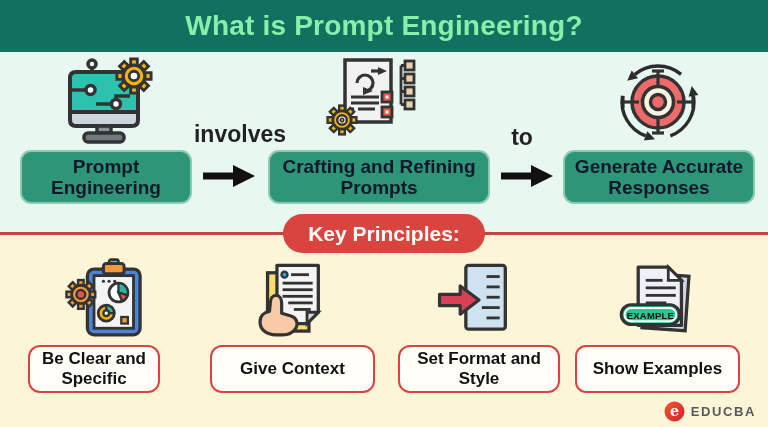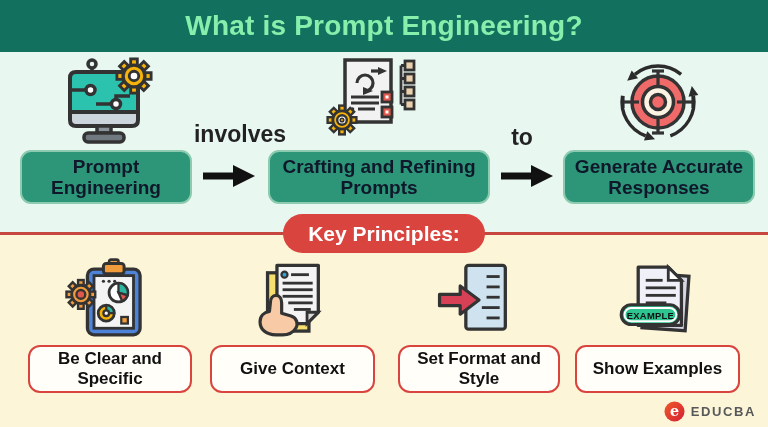--- a/index.html
+++ b/index.html
@@ -45,21 +45,21 @@
     justify-content:center;z-index:2;}
 
   .principle-icon{position:absolute;top:258px;width:94px;height:86px;}
   #principle-icon-1{left:63px;} #principle-icon-2{left:245px;}
   #principle-icon-3{left:432px;} #principle-icon-4{left:610px;}
 
   .principle-box{position:absolute;top:345px;height:48px;background:#fffef9;
     border:2px solid var(--red);border-radius:12px;display:flex;align-items:center;
     justify-content:center;text-align:center;font-weight:bold;font-size:17px;color:var(--ink);
     line-height:1.18;padding:0 8px;}
-  #principle-box-1{left:28px;width:164px;} #principle-box-2{left:210px;width:165px;}
+  #principle-box-1{left:28px;width:132px;} #principle-box-2{left:210px;width:165px;}
   #principle-box-3{left:398px;width:162px;} #principle-box-4{left:575px;width:165px;border-radius:11px;}
 
   .brand{position:absolute;top:399px;right:12px;height:24px;display:flex;align-items:center;gap:6px;z-index:2;}
   .brand .logo-circle{width:21px;height:21px;}
   .brand .brand-text{font-size:13px;font-weight:bold;color:#57585a;letter-spacing:1.6px;}
 </style>
 </head>
 <body>
 
 <div class="canvas">

